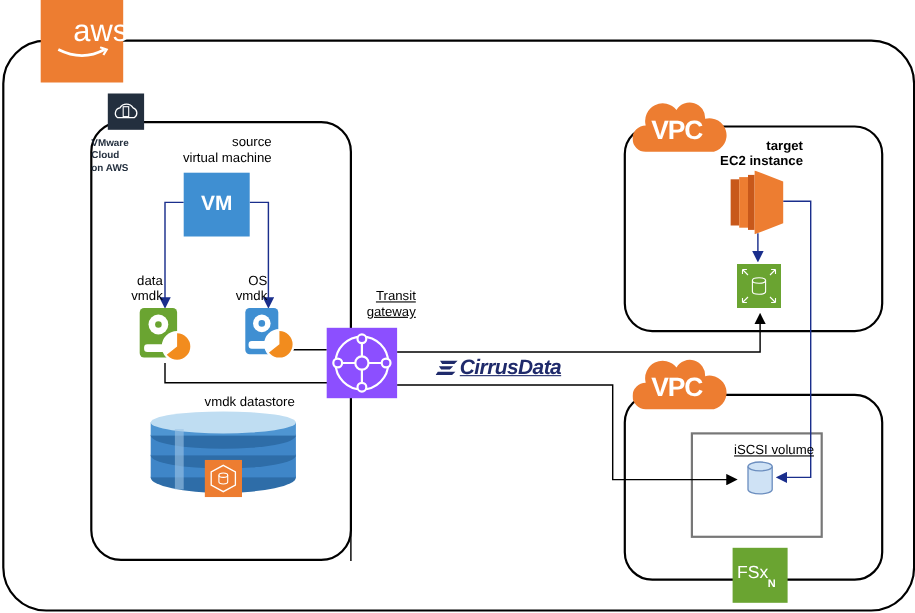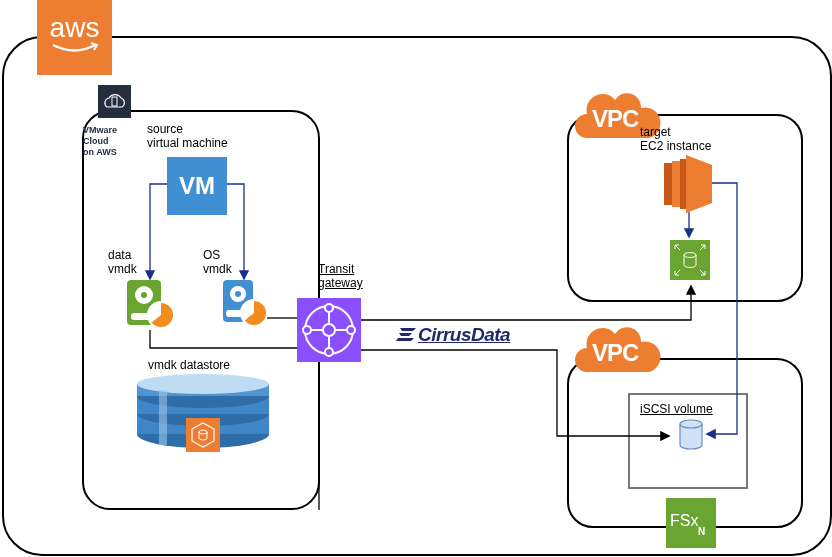--- a/index.html
+++ b/index.html
@@ -1,24 +1,24 @@
 <!DOCTYPE html>
 <html><head>
 <meta charset="utf-8">
 <style>
   html, body { margin:0; padding:0; background:#ffffff; }
   body { width:832px; height:557px; position:relative; overflow:hidden; font-family:"Liberation Sans", sans-serif; color:#000; }
   .abs { position:absolute; }
   .box { position:absolute; border:2px solid #000; border-radius:30px; box-sizing:border-box; }
-  .lbl { position:absolute; font-size:12px; text-align:left; line-height:14px; white-space:nowrap; }
+  .lbl { position:absolute; font-size:12px; text-align:right; line-height:14px; white-space:nowrap; }
   svg.lines { position:absolute; left:0; top:0; }
   .aws-logo { position:absolute; left:37px; top:0; width:75px; height:75px; background:#ED7D31; }
   .vmc-icon { position:absolute; left:98px; top:85px; width:33px; height:33px; background:#232F3E; }
   .vmc-lbl { position:absolute; left:83px; top:125px; width:60px; font-size:9px; font-weight:bold; text-align:left; line-height:11px; color:#232F3E; }
-  .vm-icon { position:absolute; left:167px; top:157px; width:60px; height:58px; background:#3F8FD2; color:#fff; font-weight:bold; font-size:24px; text-align:center; line-height:58px; }
+  .vm-icon { position:absolute; left:167px; top:157px; width:60px; height:58px; background:#3F8FD2; color:#fff; font-weight:bold; font-size:19px; text-align:center; line-height:58px; }
   .tgw { position:absolute; left:297px; top:298px; width:64px; height:64px; background:#8C4FFF; }
   .cirrus { position:absolute; left:398px; top:324px; font-size:19px; font-weight:bold; font-style:italic; color:#1F2A6B; letter-spacing:-0.5px; }
 </style>
 </head>
 <body>
 
 <div class="box" style="left:2px; top:36px; width:830px; height:520px; border-radius:40px;"></div>
 <div class="box" style="left:82px; top:110px; width:238px; height:400px; border-radius:28px;"></div>
 <div class="box" style="left:567px; top:114px; width:236px; height:188px; border-radius:26px;"></div>
 <div class="box" style="left:567px; top:358px; width:236px; height:170px; border-radius:26px;"></div>
@@ -38,21 +38,21 @@
   <path d="M150,330 L150,348 L355,348" stroke="#000" stroke-width="1.3" fill="none"></path>
   <path d="M265,318 L297,318" stroke="#000" stroke-width="1.3" fill="none"></path>
   <path d="M319,250 L319,298 M319,362 L319,510" stroke="#000" stroke-width="1.3" fill="none"></path>
   <path d="M361,320 L691,320 L691,287" stroke="#000" stroke-width="1.3" fill="none" marker-end="url(#ak)"></path>
   <path d="M361,350 L557,350 L557,436 L668,436" stroke="#000" stroke-width="1.3" fill="none" marker-end="url(#ak)"></path>
   <path d="M712,183 L737,183 L737,434 L708,434" stroke="#1A2E8C" stroke-width="1.3" fill="none" marker-end="url(#ab)"></path>
   <path d="M689,212 L689,236" stroke="#1A2E8C" stroke-width="1.3" fill="none" marker-end="url(#ab)"></path>
 </svg>
 
 <div class="aws-logo">
-  <div class="abs" style="left:0; top:14px; width:75px; text-align:center; color:#fff; font-size:28px; line-height:28px;">aws</div>
+  <div class="abs" style="left:0; top:14px; width:75px; text-align:center; color:#fff; font-size:28px; line-height:28px;padding-left:17px;">aws</div>
   <svg class="abs" style="left:14px; top:42px;" width="48" height="12">
       <path d="M2,3 Q24,14 44,3" stroke="#fff" stroke-width="2.5" fill="none"></path>
       <path d="M40,1 L46,3 L43,8" stroke="#fff" stroke-width="2" fill="none"></path>
     </svg>
 </div>
 
 <div class="vmc-icon">
   <svg width="33" height="33">
       <path d="M9,22 a5,5 0 0,1 2,-9 a7,7 0 0,1 12,0 a5,5 0 0,1 1,9 z" stroke="#fff" stroke-width="1.2" fill="none"></path>
       <rect x="14" y="12" width="5" height="9" stroke="#fff" fill="none"></rect>
@@ -136,21 +136,21 @@
 <svg class="abs" style="left:396px; top:326px;" width="22" height="17">
   <path d="M4,2 L20,2 L17,5 L6,5 z M3,7 L16,7 L13,10 L5,10 z M2,12 L18,12 L15,15 L0,15 z" fill="#1F2A6B"></path>
 </svg>
 <div class="cirrus" style="left:418px;text-decoration:underline;">CirrusData</div>
 
 <svg class="abs" style="left:575px; top:86px;" width="86" height="58">
   <path d="M12,52 a12,12 0 0,1 0,-24 a16,16 0 0,1 28,-14 a14,14 0 0,1 26,8 a12,12 0 0,1 8,30 z" fill="#ED7D31"></path>
 </svg>
 <div class="abs" style="left:592px; top:105px; color:#fff; font-size:24px; font-weight:bold; letter-spacing:-1px;">VPC</div>
 
-<div class="lbl" style="left:640px; top:125px; width:90px;">
+<div class="lbl" style="left:640px; top:125px; width:90px;font-weight:bold;">
   <div>target</div>
   <div>EC2 instance</div>
 </div>
 <svg class="abs" style="left:664px; top:155px;" width="50" height="58">
   <rect x="0" y="8" width="8" height="42" fill="#C8581A"></rect>
   <rect x="8" y="6" width="8" height="46" fill="#ED7D31"></rect>
   <rect x="16" y="4" width="6" height="50" fill="#C8581A"></rect>
   <path d="M22,0 L48,10 L48,48 L22,58 z" fill="#ED7D31"></path>
 </svg>
 <svg class="abs" style="left:670px; top:240px;" width="40" height="40">

